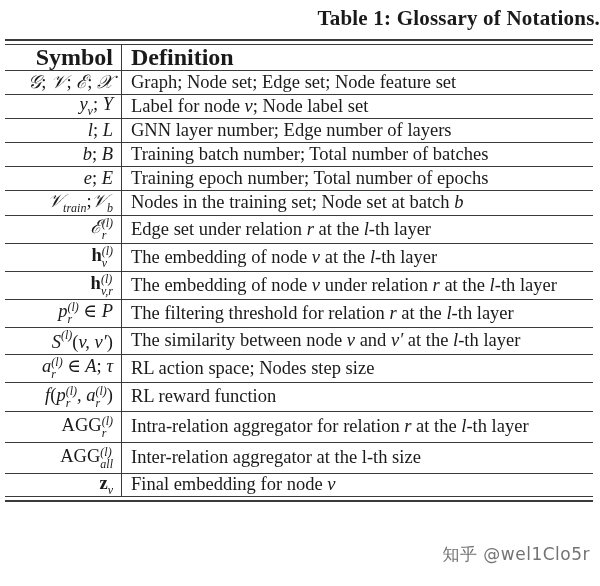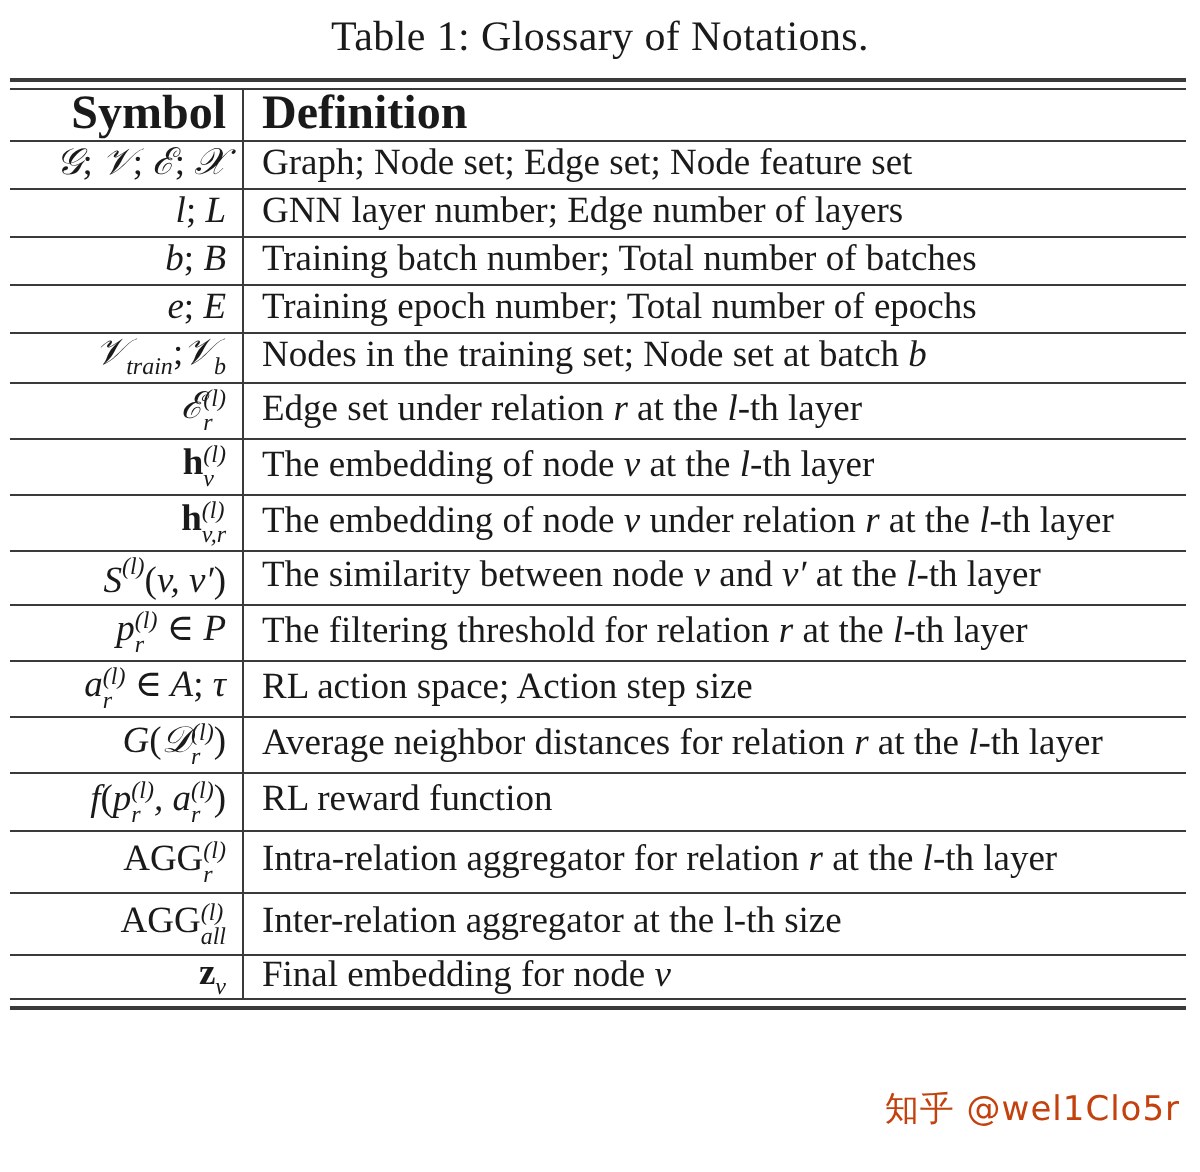--- a/index.html
+++ b/index.html
@@ -1,58 +1,62 @@
 <!DOCTYPE html>
 <html><head>
 <meta charset="utf-8">
 <style>
   html, body { margin: 0; padding: 0; background: #ffffff; }
   body { width: 600px; height: 586px; position: relative; overflow: hidden;
          font-family: "Liberation Serif", "DejaVu Serif", serif; color: #1a1a1a; }
-  .caption { position: absolute; top: 6px; left: 0; width: 600px; text-align: center;
-             font-weight: normal; font-size: 21px; letter-spacing: 0.2px; }
+  .caption { position: absolute; top: 6px; left: 0; width: 600px; text-align: right;
+             font-weight: bold; font-size: 21px; letter-spacing: 0.2px; }
   .table-wrap { position: absolute; left: 5px; top: 39px; width: 588px; }
   .rule { height: 1.5px; background: #3a3a3a; }
   .rule.gap { margin-top: 3px; }
   table { width: 100%; border-collapse: collapse; font-size: 18.5px; }
   td, th { padding: 0; line-height: 1; }
   tr { border-bottom: 1.5px solid #3a3a3a; }
   tr.last { border-bottom: none; }
   .sym { width: 108px; text-align: right; padding-right: 8px; border-right: 1.3px solid #3a3a3a;
          font-style: italic; white-space: nowrap; }
   .def { text-align: left; padding-left: 9px; white-space: nowrap; }
   th { font-weight: bold; font-size: 24px; font-style: normal; }
   th.sym { font-style: normal; }
   .sup { font-size: 12px; vertical-align: 9px; font-style: italic; }
   .sub { font-size: 12px; vertical-align: -5px; font-style: italic; }
   .supsub { display: inline-block; vertical-align: -6px; line-height: 12px; font-size: 12px; font-style: italic; text-align: left; }
   .supsub span { display: block; }
   .up { font-style: normal; }
   .bold { font-weight: bold; font-style: normal; }
   .cal { font-family: "DejaVu Serif", serif; font-style: italic; }
-  .watermark { position: absolute; right: 10px; top: 543px; color: #c2410c; font-family: "DejaVu Sans", sans-serif;
+  .watermark { position: absolute; right: 10px; top: 543px; color: #737373; font-family: "DejaVu Sans", sans-serif;
                font-size: 17px; letter-spacing: 0.5px; }
 </style>
 </head>
 <body>
 
 <div class="caption">Table 1: Glossary of Notations.</div>
 
 <div class="table-wrap">
   <div class="rule"></div>
   <div class="rule gap"></div>
   <table>
     <tbody>
         <tr style="height:25px">
       <th class="sym">Symbol</th>
       <th class="def">Definition</th>
     </tr>
     <tr style="height:24px">
       <td class="sym"><span class="cal">𝒢</span><span class="up">;</span> <span class="cal">𝒱</span><span class="up">;</span> <span class="cal">ℰ</span><span class="up">;</span> <span class="cal">𝒳</span></td>
       <td class="def">Graph; Node set; Edge set; Node feature set</td>
+    </tr>
+    <tr style="height:24px">
+      <td class="sym">y<span class="sub">v</span><span class="up">;</span> Y</td>
+      <td class="def">Label for node <i>v</i>; Node label set</td>
     </tr>
     <tr style="height:24px">
       <td class="sym">l<span class="up">;</span> L</td>
       <td class="def">GNN layer number; Edge number of layers</td>
     </tr>
     <tr style="height:24px">
       <td class="sym">b<span class="up">;</span> B</td>
       <td class="def">Training batch number; Total number of batches</td>
     </tr>
     <tr style="height:24px">
@@ -68,35 +72,31 @@
       <td class="def">Edge set under relation <i>r</i> at the <i>l</i>-th layer</td>
     </tr>
     <tr style="height:28px">
       <td class="sym"><span class="bold">h</span><span class="supsub"><span>(l)</span><span>v</span></span></td>
       <td class="def">The embedding of node <i>v</i> at the <i>l</i>-th layer</td>
     </tr>
     <tr style="height:28px">
       <td class="sym"><span class="bold">h</span><span class="supsub"><span>(l)</span><span>v,r</span></span></td>
       <td class="def">The embedding of node <i>v</i> under relation <i>r</i> at the <i>l</i>-th layer</td>
     </tr>
+    <tr style="height:28px">
+      <td class="sym">p<span class="supsub"><span>(l)</span><span>r</span></span> <span class="up">∈</span> P</td>
+      <td class="def">The filtering threshold for relation <i>r</i> at the <i>l</i>-th layer</td>
+    </tr>
     <tr style="height:27px">
       <td class="sym">S<span class="sup">(l)</span><span class="up">(</span>v, v′<span class="up">)</span></td>
       <td class="def">The similarity between node <i>v</i> and <i>v′</i> at the <i>l</i>-th layer</td>
     </tr>
     <tr style="height:28px">
-      <td class="sym">p<span class="supsub"><span>(l)</span><span>r</span></span> <span class="up">∈</span> P</td>
-      <td class="def">The filtering threshold for relation <i>r</i> at the <i>l</i>-th layer</td>
-    </tr>
-    <tr style="height:28px">
       <td class="sym">a<span class="supsub"><span>(l)</span><span>r</span></span> <span class="up">∈</span> A<span class="up">;</span> τ</td>
-      <td class="def">RL action space; Action step size</td>
-    </tr>
-    <tr style="height:28px">
-      <td class="sym">G<span class="up">(</span><span class="cal">𝒟</span><span class="supsub"><span>(l)</span><span>r</span></span><span class="up">)</span></td>
-      <td class="def">Average neighbor distances for relation <i>r</i> at the <i>l</i>-th layer</td>
+      <td class="def">RL action space; Nodes step size</td>
     </tr>
     <tr style="height:29px">
       <td class="sym">f<span class="up">(</span>p<span class="supsub"><span>(l)</span><span>r</span></span>, a<span class="supsub"><span>(l)</span><span>r</span></span><span class="up">)</span></td>
       <td class="def">RL reward function</td>
     </tr>
     <tr style="height:31px">
       <td class="sym"><span class="up">AGG</span><span class="supsub"><span>(l)</span><span>r</span></span></td>
       <td class="def">Intra-relation aggregator for relation <i>r</i> at the <i>l</i>-th layer</td>
     </tr>
     <tr style="height:31px">

